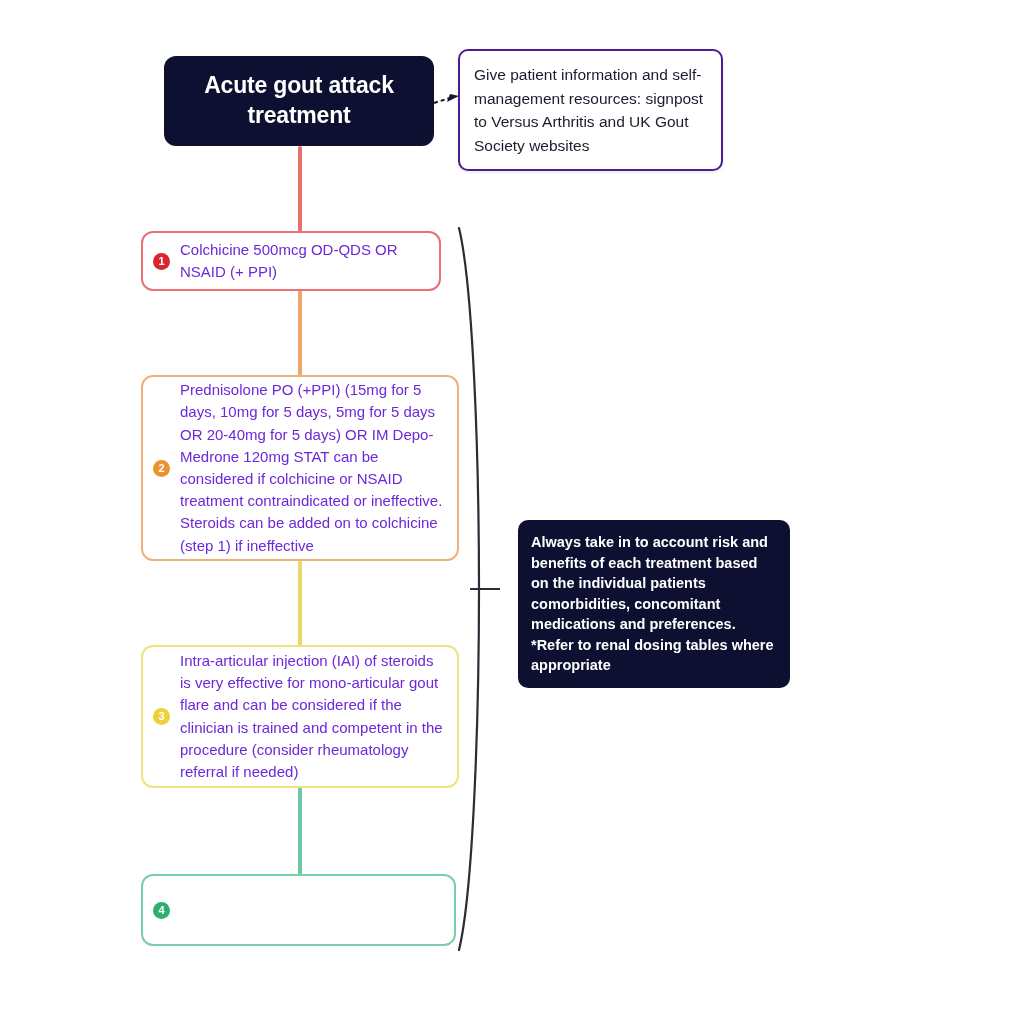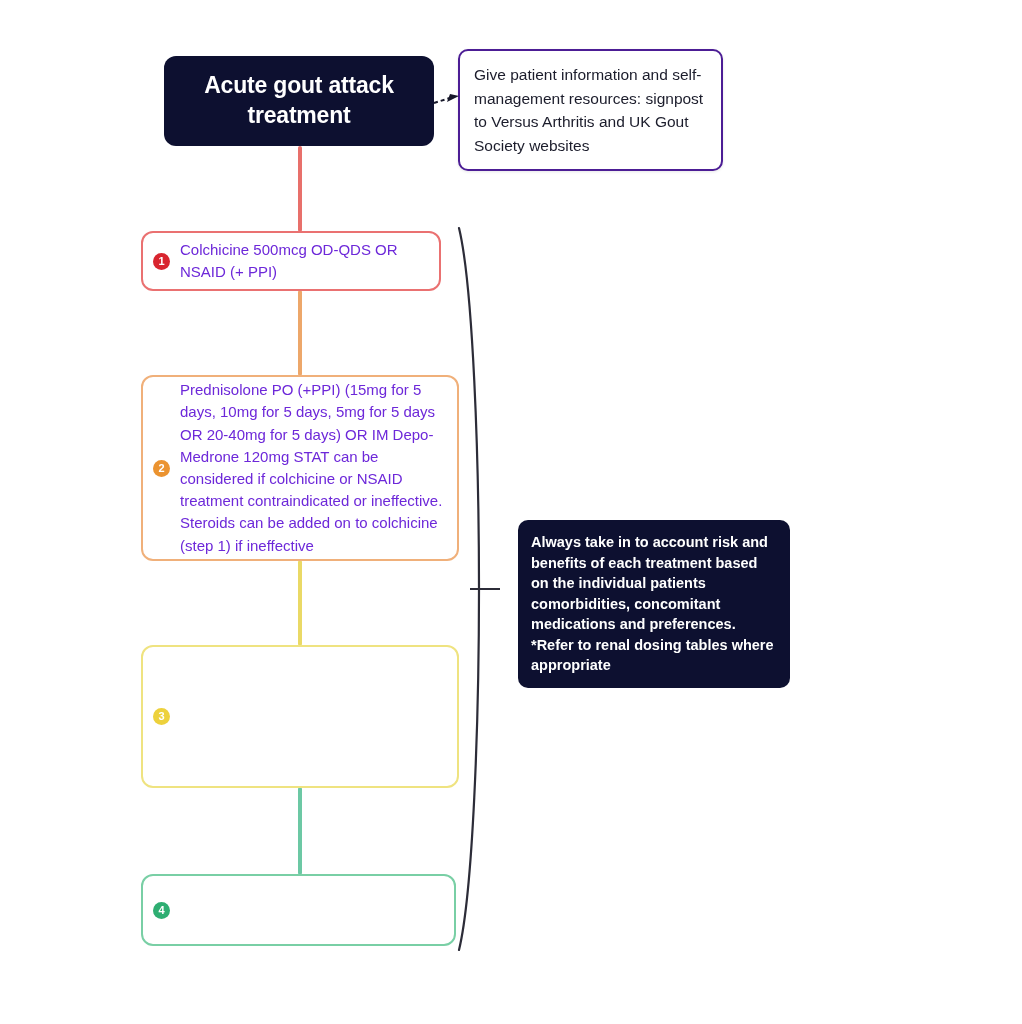--- a/index.html
+++ b/index.html
@@ -197,20 +197,21 @@
       <div class="step-card" style="top: 231px; height: 60px; width: 300px; border-color: rgb(234, 113, 113);">
         <div class="badge" style="background: rgb(216, 37, 47);">1</div>
         <div class="step-text">Colchicine 500mcg OD-QDS OR NSAID (+ PPI)</div>
       </div>
       <div class="step-card" style="top: 375px; height: 186px; width: 318px; border-color: rgb(240, 176, 122);">
         <div class="badge" style="background: rgb(235, 147, 48);">2</div>
         <div class="step-text">Prednisolone PO (+PPI) (15mg for 5 days, 10mg for 5 days, 5mg for 5 days OR 20-40mg for 5 days) OR IM Depo-Medrone 120mg STAT can be considered if colchicine or NSAID treatment contraindicated or ineffective. Steroids can be added on to colchicine (step 1) if ineffective</div>
       </div>
       <div class="step-card" style="top: 645px; height: 143px; width: 318px; border-color: rgb(239, 227, 128);">
         <div class="badge" style="background: rgb(237, 209, 60);">3</div>
+        <div class="step-text">Intra-articular injection (IAI) of steroids is very effective for mono-articular gout flare and can be considered if the clinician is trained and competent in the procedure (consider rheumatology referral if needed)</div>
       </div>
       <div class="step-card" style="top: 874px; height: 72px; width: 315px; border-color: rgb(121, 207, 165);">
         <div class="badge" style="background: rgb(46, 174, 114);">4</div>
       </div>
     </div>
 
   <div class="brace">
     <svg width="26" height="726" viewBox="0 0 26 726" preserveAspectRatio="none">
       <path d="M4 2 C 18 60, 24 230, 24 363 C 24 496, 18 666, 4 724" stroke="#2c2c38" stroke-width="2.2" fill="none" stroke-linecap="round"></path>
     </svg>

